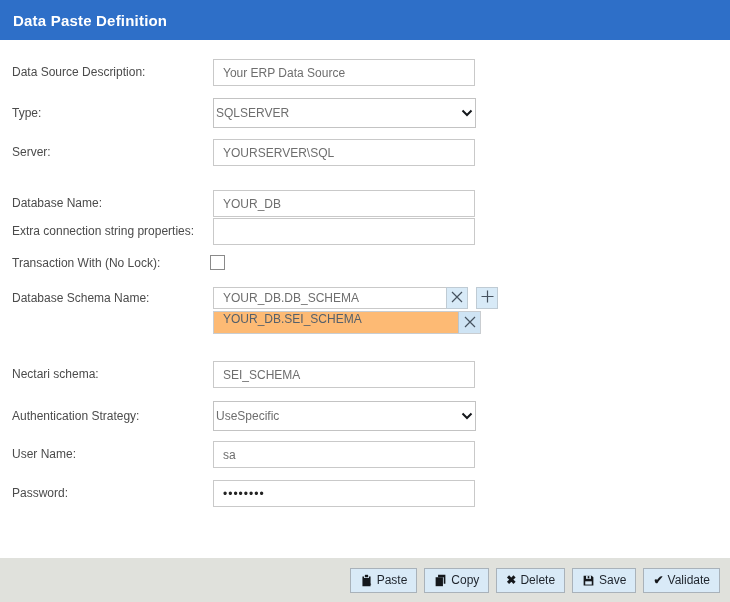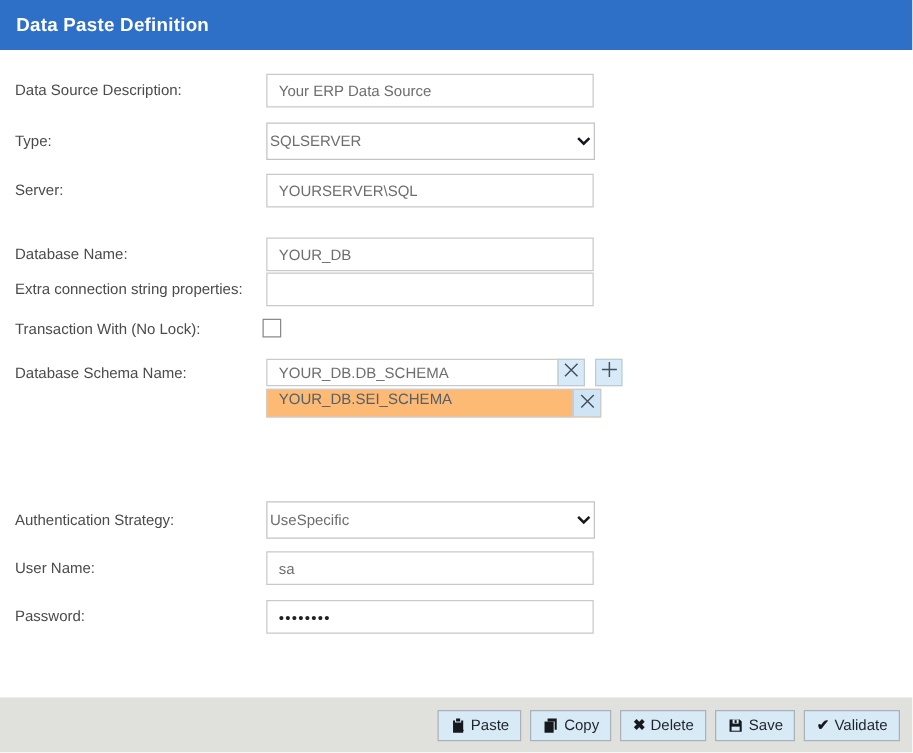--- a/index.html
+++ b/index.html
@@ -110,20 +110,22 @@
   <span class="sqbtn">
     <span>
       <svg width="12" height="12" viewBox="0 0 12 12">
           <path d="M1 1 L11 11 M11 1 L1 11" stroke="#46525f" stroke-width="1.2"></path>
         </svg>
     </span>
   </span>
 </div>
 
 <div class="row" style="top:361px;height:27px;">
+  <span class="lbl" style="line-height:27px;">Nectari schema:</span>
+  <input class="tinput" type="text" value="SEI_SCHEMA" style="">
 </div>
 
 <div class="row" style="top:401px;height:30px;">
   <span class="lbl" style="line-height:30px;">Authentication Strategy:</span>
   <div class="selbox">
     <span>UseSpecific</span>
     <span class="chev">
       <svg width="12" height="8" viewBox="0 0 12 8">
           <polyline points="1.5,1.5 6,6 10.5,1.5" stroke="#15181c" stroke-width="2" fill="none"></polyline>
         </svg>

